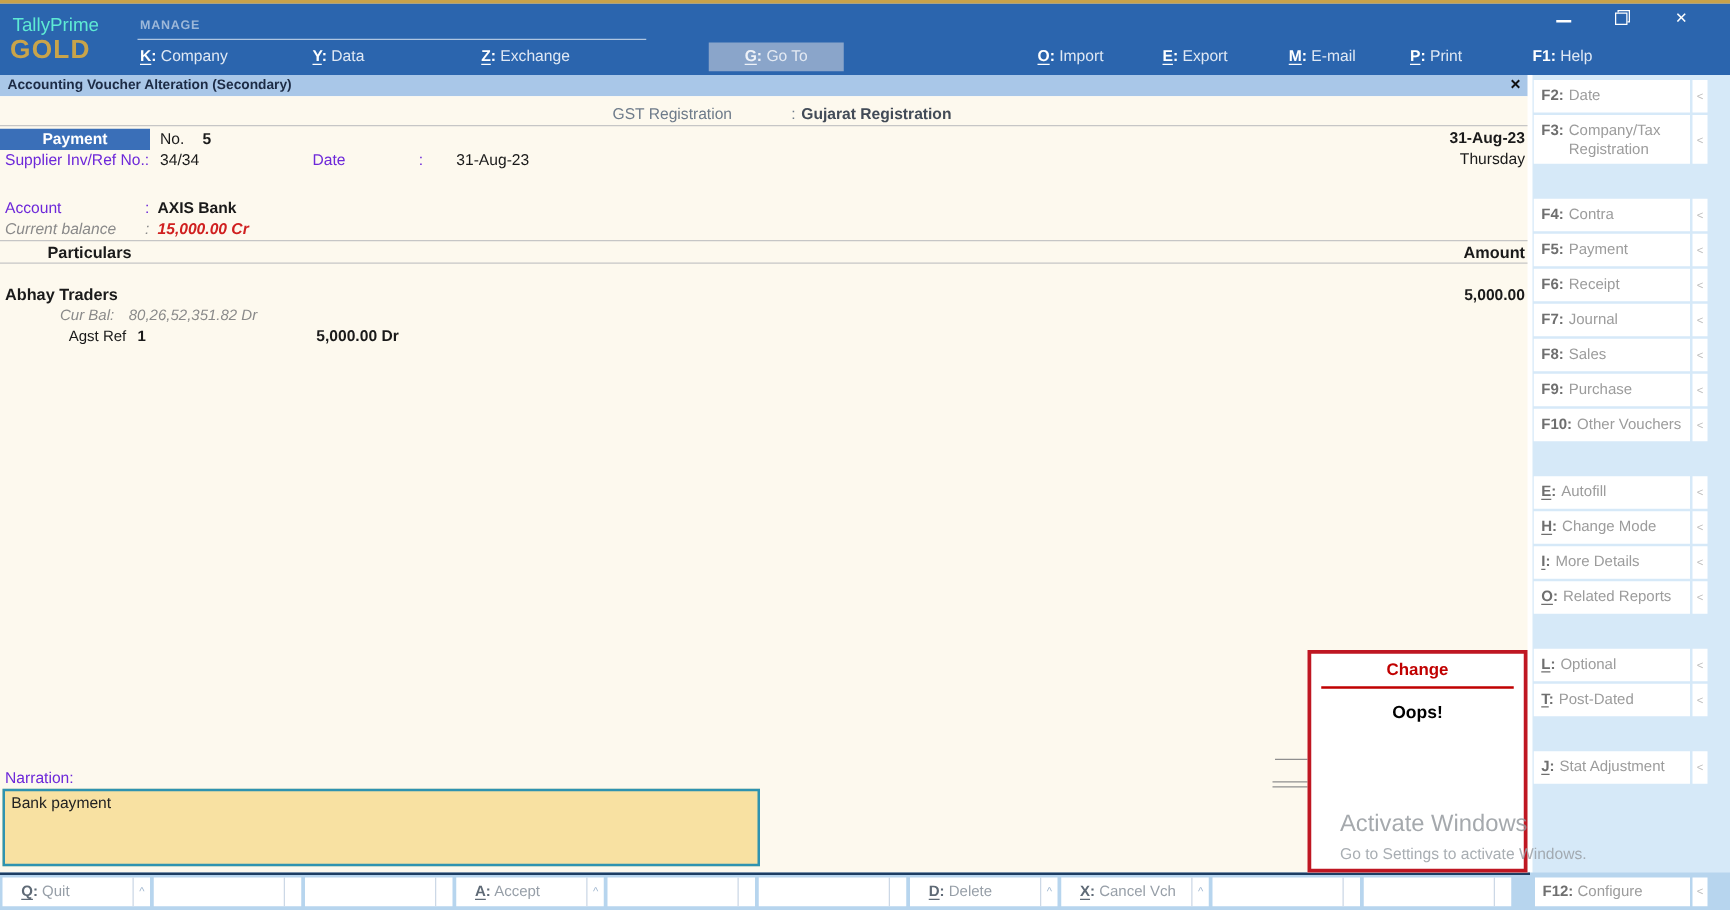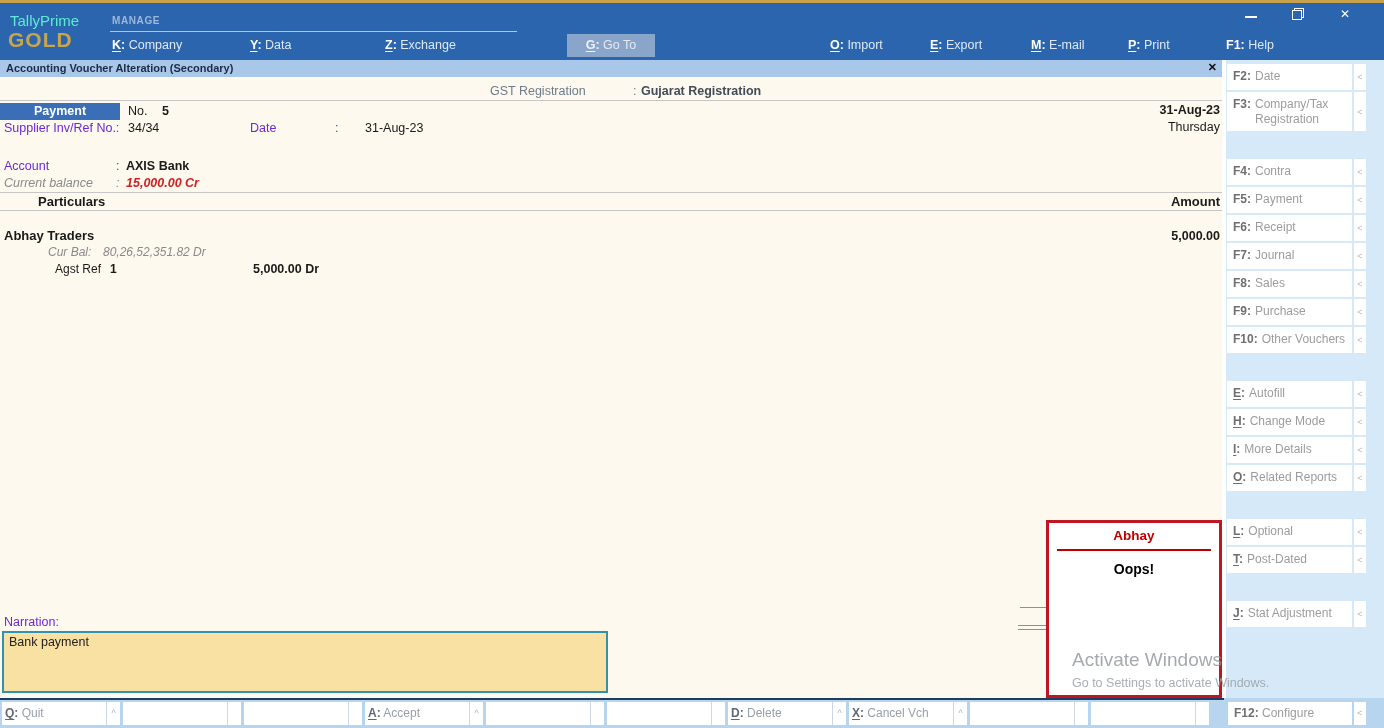--- a/index.html
+++ b/index.html
@@ -11,21 +11,21 @@
   .goldstrip { position:absolute; left:0; top:0; width:1384px; height:3px; background:#c8a24b; }
   .topbar { position:absolute; left:0; top:3px; width:1384px; height:57px; background:#2b65ae; }
   .brand-top { position:absolute; left:10px; top:9px; font-size:15px; color:#5eead4; }
   .brand-bottom { position:absolute; left:8px; top:25px; font-size:21px; font-weight:bold; color:#c9a44a; letter-spacing:1px; }
   .manage-label { position:absolute; left:112px; top:12px; font-size:10px; font-weight:bold; color:#9db8d9; letter-spacing:.6px; }
   .manage-rule { position:absolute; left:110px; top:28px; width:407px; height:1px; background:#c7d6ea; opacity:.85; }
   .menu-item { position:absolute; top:35px; font-size:12.5px; color:#dfe8f4; white-space:nowrap; cursor:default; }
   .menu-item b { color:#ffffff; font-weight:bold; }
   .ml-0{left:112px} .ml-1{left:250px} .ml-2{left:385px}
   .mr-0{left:830px} .mr-1{left:930px} .mr-2{left:1031px} .mr-3{left:1128px} .mr-4{left:1226px}
-  .goto-btn { position:absolute; left:567px; top:31px; width:88px; height:23px; background:#8aa5ca; color:#e4eaf3; font-size:12.5px; text-align:center; line-height:23px; }
+  .goto-btn { position:absolute; left:567px; top:31px; width:108px; height:23px; background:#8aa5ca; color:#e4eaf3; font-size:12.5px; text-align:center; line-height:23px; }
   .goto-btn b { color:#eef2f8; }
   .win-ctl { position:absolute; top:1px; width:22px; height:20px; display:flex; align-items:center; justify-content:center; color:#ffffff; }
   .wc-min{left:1240px} .wc-rst{left:1287px} .wc-cls{left:1334px; font-size:12px;}
   .min-glyph{ display:inline-block; width:12px; height:2px; background:#fff; margin-top:6px; }
   .restore-glyph{ position:relative; display:inline-block; width:12px; height:12px; }
   .restore-glyph::before{ content:""; position:absolute; right:0; top:0; width:8px; height:8px; border:1px solid #fff; }
   .restore-glyph::after{ content:""; position:absolute; left:0; bottom:0; width:8px; height:8px; border:1px solid #fff; background:#2b65ae; }
 
   
   .titlebar { position:absolute; left:0; top:60px; width:1222px; height:17px; background:#a9c7e8; }
@@ -60,21 +60,21 @@
   .sb-btn { flex:1; min-height:26px; background:#ffffff; padding:5px 2px 4px 6px; display:flex; align-items:flex-start; font-size:12px; line-height:1.25; cursor:default; }
   .sb-btn b { color:#6f6f6f; font-weight:bold; margin-right:4px; white-space:nowrap; }
   .sb-btn .sb-lab { color:#9c9c9c; }
   .sb-chev { width:12px; background:#ffffff; display:flex; align-items:center; justify-content:center; font-size:9px; color:#b9b9b9; }
 
   
   .bottombar { position:absolute; left:0; top:698px; width:1384px; height:30px; background:#b7d5ee; }
   .bb-topline { position:absolute; left:0; top:0; width:1224px; height:2px; background:#1d3d63; }
   .bb-slots { position:absolute; left:2px; top:4px; display:flex; gap:3px; }
   .bb-slot { width:118px; height:23px; background:#ffffff; display:flex; cursor:default; }
-  .bb-label { flex:1; padding-left:3px; line-height:23px; font-size:12px; white-space:nowrap; overflow:hidden; }
+  .bb-label { flex:1; padding-left:15px; line-height:23px; font-size:12px; white-space:nowrap; overflow:hidden; }
   .bb-label b { color:#5f6a76; font-weight:bold; }
   .bb-label .bb-lab { color:#979fa8; }
   .bb-div { width:1px; background:#ccd8e6; }
   .bb-chev { width:13px; text-align:center; line-height:23px; font-size:9px; color:#9fb6cf; }
   .f12-slot { position:absolute; left:1228px; top:4px; display:flex; gap:2px; }
   .f12-btn { width:124px; height:23px; background:#ffffff; padding-left:6px; line-height:23px; font-size:12px; white-space:nowrap; }
   .f12-btn b { color:#6f6f6f; font-weight:bold; }
   .f12-btn .bb-lab { color:#9c9c9c; }
   .f12-chev { width:12px; height:23px; background:#ffffff; text-align:center; line-height:23px; font-size:9px; color:#b9b9b9; }
 
@@ -347,21 +347,21 @@
           <div class="bb-chev"></div>
         </div>
       </div>
     <div class="f12-slot">
       <div class="f12-btn" id="f12-btn"><b>F12:</b> <span class="bb-lab">Configure</span></div>
       <div class="f12-chev">&lt;</div>
     </div>
   </div>
 
   <div class="dialog">
-    <div class="dlg-title">Abhay</div>
+    <div class="dlg-title">Change</div>
     <div class="dlg-rule"></div>
     <div class="dlg-heading">Oops!</div>
   </div>
 
   <div class="wm1">Activate Windows</div>
   <div class="wm2">Go to Settings to activate Windows.</div>
 
 </div>
 
 </body></html>

